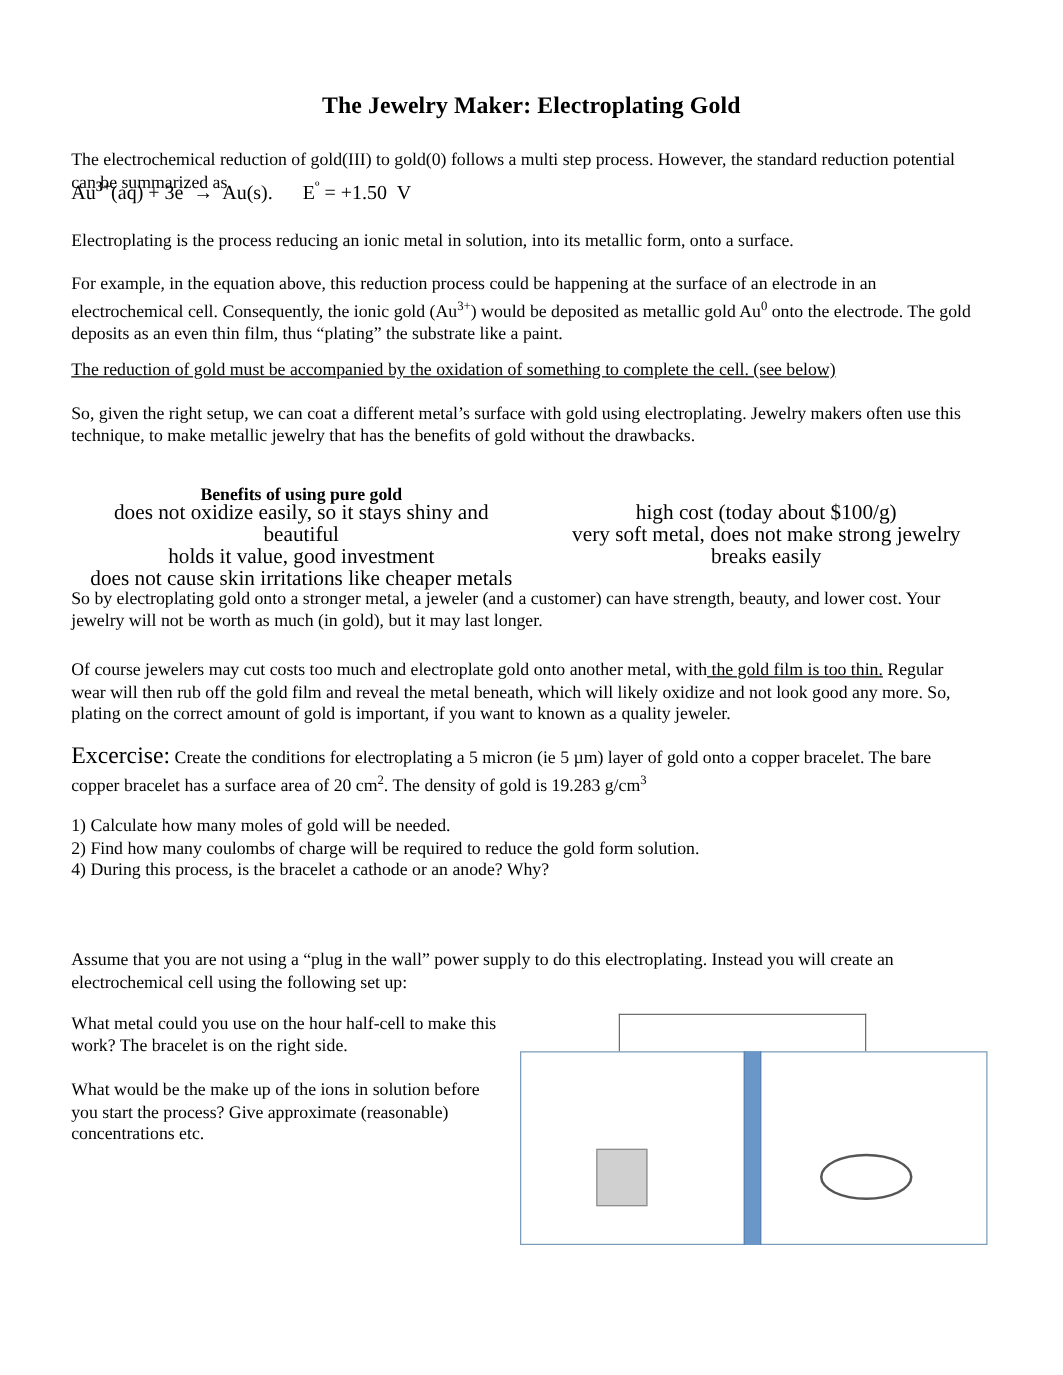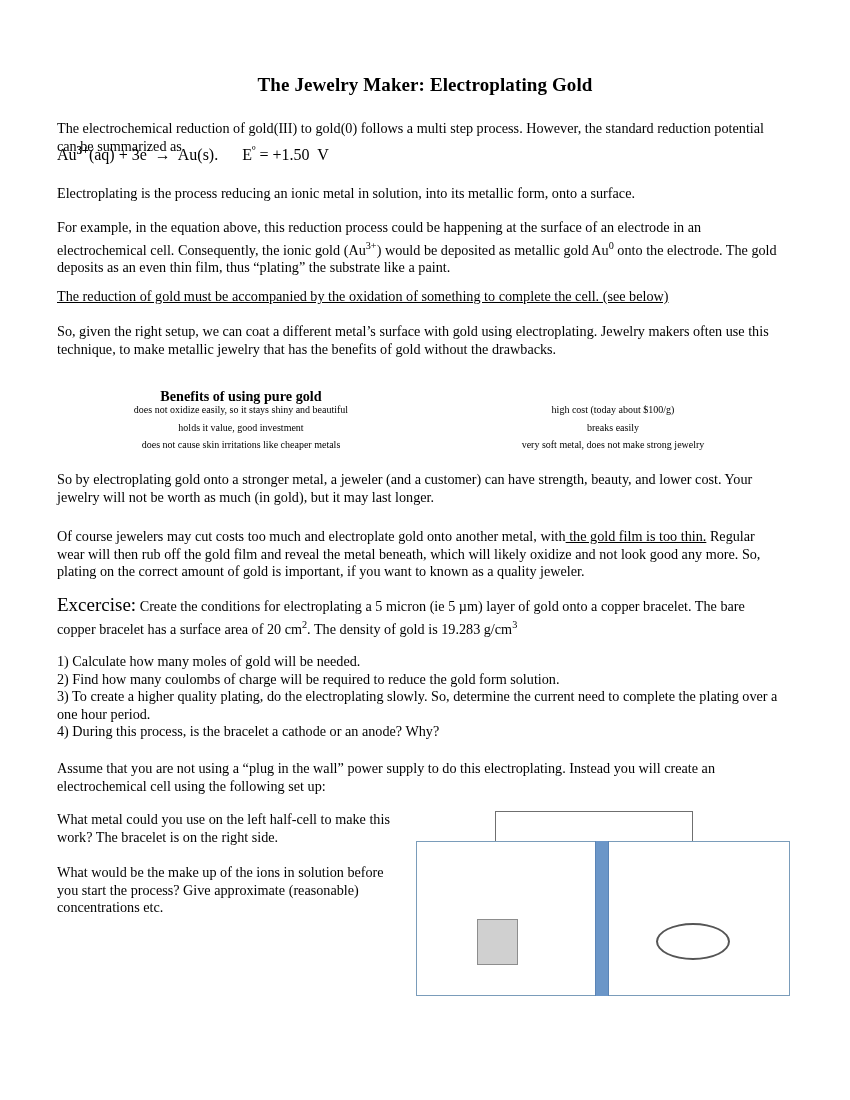--- a/index.html
+++ b/index.html
@@ -57,21 +57,21 @@
     vertical-align: super;
   }
   .col-head {
     position: absolute;
     font-size: 14.2px;
     font-weight: bold;
     text-align: center;
   }
   .col-body {
     position: absolute;
-    font-size: 10px;
+    font-size: 17px;
     line-height: 17.6px;
     text-align: center;
   }
   .ex-head {
     position: absolute;
     left: 57px;
     top: 596px;
     width: 722px;
     font-size: 14.2px;
     line-height: 18.5px;
@@ -187,40 +187,39 @@
   <div class="col-head" style="left:95px; top:376px; width:292px;margin-top:12px;">Benefits of using pure gold</div>
 
   <div class="col-body" style="left:72px; top:401px; width:338px;">
     <div>does not oxidize easily, so it stays shiny and beautiful</div>
     <div>holds it value, good investment</div>
     <div>does not cause skin irritations like cheaper metals</div>
   </div>
 
   <div class="col-body" style="left:455px; top:401px; width:316px;">
     <div>high cost  (today about $100/g)</div>
+    <div>very soft metal, does not make strong jewelry</div>
     <div>breaks easily</div>
-    <div>very soft metal, does not make strong jewelry</div>
   </div>
 
   <div class="para" style="top:471px;">So by electroplating gold onto a stronger metal, a jeweler (and a customer) can have strength, beauty, and lower cost. Your jewelry will not be worth as much (in gold), but it may last longer.</div>
 
   <div class="para" style="top:528px;"><span>Of course jewelers may cut costs too much and electroplate gold onto another metal, with</span><span class="underl"> the gold film is too thin.</span><span> Regular wear will then rub off the gold film and reveal the metal beneath, which will likely oxidize and not look good any more.  So, plating on the correct amount of gold is important, if you want to known as a quality jeweler.</span></div>
 
   <div class="ex-head"><span class="big">Excercise:</span><span> Create the conditions for electroplating a 5 micron (ie 5 µm) layer of gold onto a copper bracelet.  The bare copper bracelet has a surface area of 20 cm</span><sup class="sup-n">2</sup><span>.   The density of gold is 19.283 g/cm</span><sup class="sup-n">3</sup></div>
 
   <div class="qlist">
     <div>1)  Calculate how many moles of gold will be needed.</div>
     <div>2)  Find how many coulombs of charge will be required to reduce the gold form solution.</div>
-    <div>3)  To create a higher quality plating, do the electroplating slowly.  So, determine the current need to complete the plating over a one hour period.</div>
     <div>4) During this process, is the bracelet a cathode or an anode?  Why?</div>
   </div>
 
   <div class="para" style="top:760px;">Assume that you are not using a “plug in the wall” power supply to do this electroplating.  Instead you will create an electrochemical cell using the following set up:</div>
 
-  <div class="para" style="top:811px; width:345px;">What metal could you use on the left half-cell to make this work?  The bracelet is on the right side.</div>
+  <div class="para" style="top:811px; width:345px;">What metal could you use on the hour half-cell to make this work?  The bracelet is on the right side.</div>
 
   <div class="para" style="top:864px; width:330px;">What would be the make up of the ions in solution before you start the process?  Give approximate (reasonable) concentrations etc.</div>
 
   <div class="diagram">
     <div class="wire-top"></div>
     <div class="wire-left"></div>
     <div class="wire-right"></div>
     <div class="beaker"></div>
     <div class="membrane"></div>
     <div class="electrode"></div>

